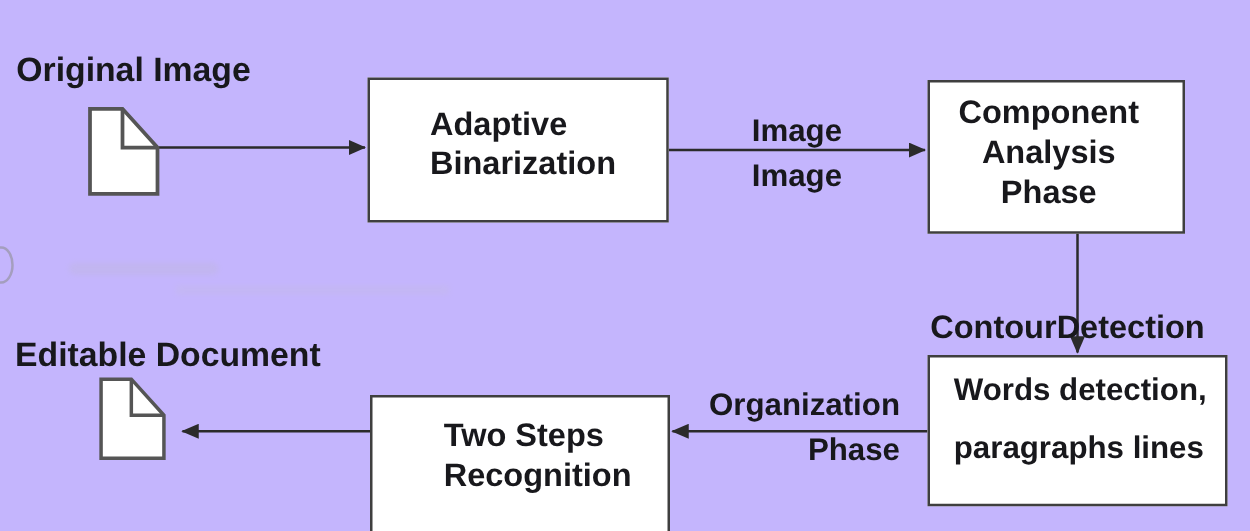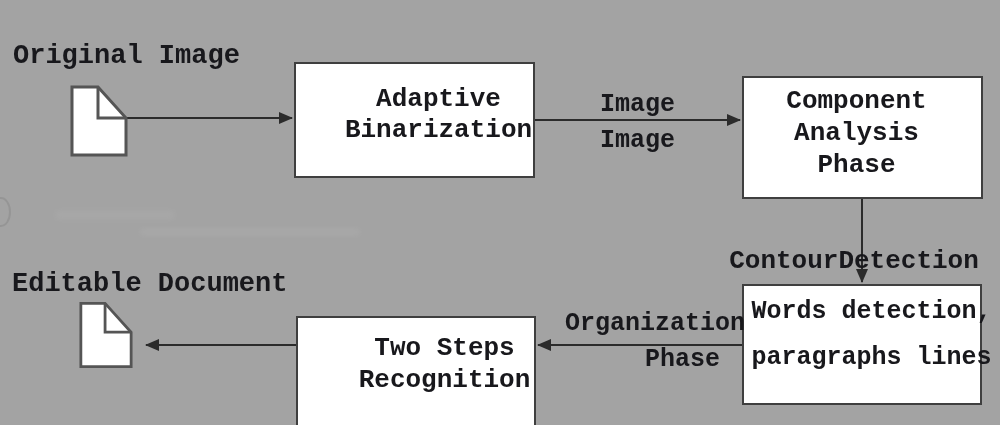--- a/index.html
+++ b/index.html
@@ -1,29 +1,29 @@
 <!DOCTYPE html>
 <html><head>
 <meta charset="utf-8">
 <style>
   html,body { margin:0; padding:0; background:#ffffff; }
   .canvas {
-    position:relative; width:1000px; height:425px; background:#a3a3a3;
-    font-family:Liberation Mono, monospace;
+    position:relative; width:1000px; height:425px; background:#c4b5fd;
+    font-family:Liberation Sans, sans-serif;
     font-weight:bold; color:#18181c; overflow:hidden;
   }
   svg.connectors { position:absolute; left:0; top:0; z-index:1; }
   .box {
     position:absolute; z-index:2; background:#ffffff;
     border:2px solid #3f3f3f; box-sizing:border-box;
-    display:flex; flex-direction:column; align-items:center;
+    display:flex; flex-direction:column; align-items:flex-start;
   }
   .box .bl { display:block; white-space:nowrap; }
   #box-adaptive   { left:294px; top:62px;  width:241px; height:116px; padding:20px 0 0 48px; font-size:26px; line-height:31px; }
-  #box-component  { left:742px; top:76px;  width:241px; height:123px; padding:7px 12px 0 0;  font-size:26px; line-height:32px; align-items:center; }
+  #box-component  { left:742px; top:64px;  width:206px; height:123px; padding:7px 12px 0 0;  font-size:26px; line-height:32px; align-items:center; }
   #box-component .bl { text-align:center; }
   #box-words      { left:742px; top:284px; width:240px; height:121px; padding:3px 0 0 19px;  font-size:25px; line-height:46px; }
   #box-twosteps   { left:296px; top:284px; width:240px; height:152px; padding:14px 0 0 57px; font-size:26px; line-height:32px;margin-top:32px; }
   .io-label { position:absolute; z-index:3; font-size:27px; white-space:nowrap; }
   #lbl-original  { left:13px; top:41px;  }
   #lbl-editable  { left:12px; top:269px; }
   .doc-icon { position:absolute; z-index:2; }
   #icon-original { left:70px; top:85px;  }
   #icon-editable { left:79px; top:300px; }
   .arrow-label { position:absolute; z-index:3; text-align:center; }

